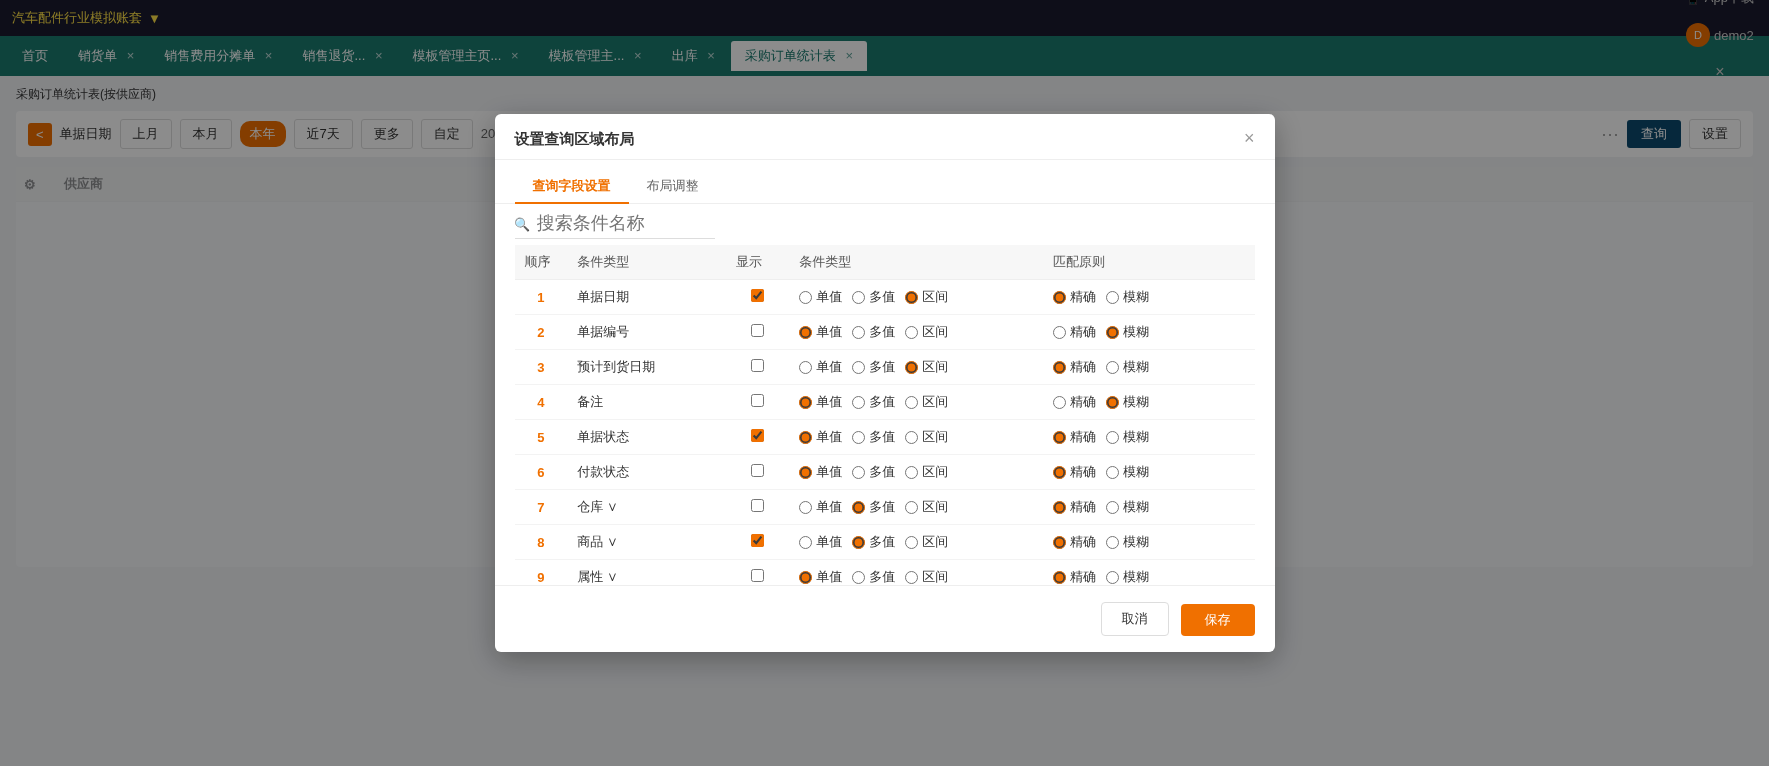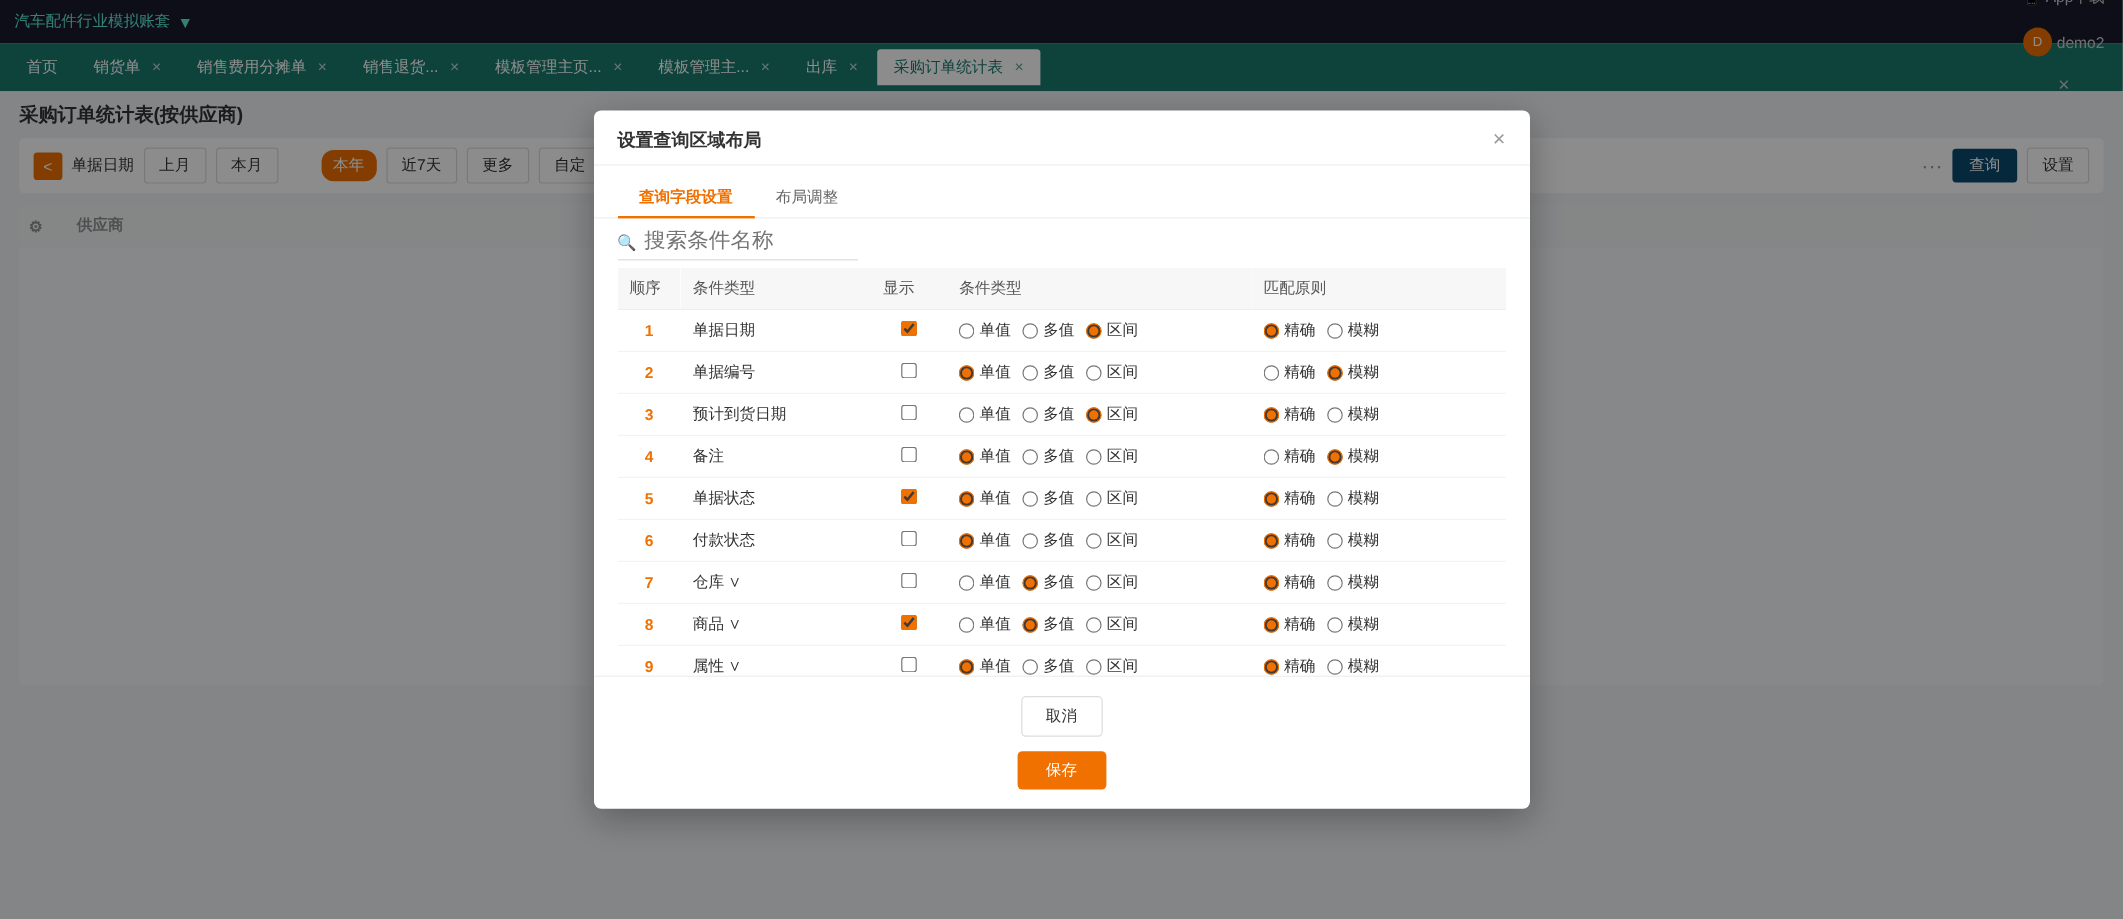--- a/index.html
+++ b/index.html
@@ -8,21 +8,21 @@
     
     .top-bar {
       height: 36px;
       background: #1a1a2e;
       display: flex;
       align-items: center;
       justify-content: space-between;
       padding: 0 12px;
       color: #ccc;
     }
-    .top-bar-left { font-size: 13px; color: #5eead4; display: flex; align-items: center; gap: 6px; }
+    .top-bar-left { font-size: 13px; color: #fde047; display: flex; align-items: center; gap: 6px; }
     .top-bar-right { display: flex; align-items: center; gap: 16px; font-size: 13px; color: #ccc; flex-direction: column; }
 
     
     .tab-bar {
       height: 40px;
       background: #1a7a6e;
       display: flex;
       align-items: center;
       padding: 0 8px;
       gap: 2px;
@@ -188,25 +188,24 @@
     .check-orange { accent-color: #f07000; cursor: pointer; }
 
     
     .modal-table-wrap::-webkit-scrollbar { width: 6px; }
     .modal-table-wrap::-webkit-scrollbar-thumb { background: #ccc; border-radius: 3px; }
 
     
     .modal-footer {
       display: flex;
       justify-content: flex-end;
-      align-items: center;
+      align-items: flex-end;
       padding: 16px 20px;
       gap: 12px;
       border-top: 1px solid #eee;
-      flex-direction: column;
     }
     .btn-cancel {
       padding: 7px 20px;
       border: 1px solid #ddd;
       background: white;
       color: #333;
       border-radius: 4px;
       cursor: pointer;
       font-size: 13px;
     }
@@ -276,29 +275,29 @@
   </div>
   <div class="tab-item active">
     <span>采购订单统计表</span>
     <span class="tab-close">×</span>
   </div>
 </div>
 
 <div style="position:relative; background:#f0f2f5; min-height:690px; padding: 10px 16px;">
 
   <div style="display:flex; align-items:center; justify-content:space-between; margin-bottom:8px;">
-    <h2 style="font-size:16px;color:#333;font-weight:bold;">采购订单统计表(按供应商)</h2>
+    <h2 style="font-size:12px;color:#333;font-weight:normal;">采购订单统计表(按供应商)</h2>
   </div>
 
   <div style="display:flex;align-items:center;gap:8px;margin-bottom:10px;background:white;padding:8px 12px;border-radius:4px;">
     <button style="background:#f07000;color:white;border:none;padding:4px 8px;border-radius:3px;cursor:pointer;font-size:13px;">&lt;</button>
     <span style="color:#333;font-size:13px;">单据日期</span>
     <button class="btn-white">上月</button>
     <button class="btn-white">本月</button>
-    <button style="background:#f07000;color:white;border:none;padding:4px 10px;border-radius:10px;cursor:pointer;font-size:13px;margin-left:28px;">本年</button>
+    <button style="background:#f07000;color:white;border:none;padding:4px 10px;border-radius:10px;cursor:pointer;font-size:13px;">本年</button>
     <button class="btn-white">近7天</button>
     <button class="btn-white">更多</button>
     <button class="btn-white">自定</button>
     <span style="font-size:13px;color:#666;">2023-01-01 至 2023-12-31</span>
     <span style="flex:1;"></span>
     <span style="cursor:pointer;color:#999;font-size:18px;">···</span>
     <button class="btn-orange">查询</button>
     <button class="btn-white">设置</button>
   </div>
 

